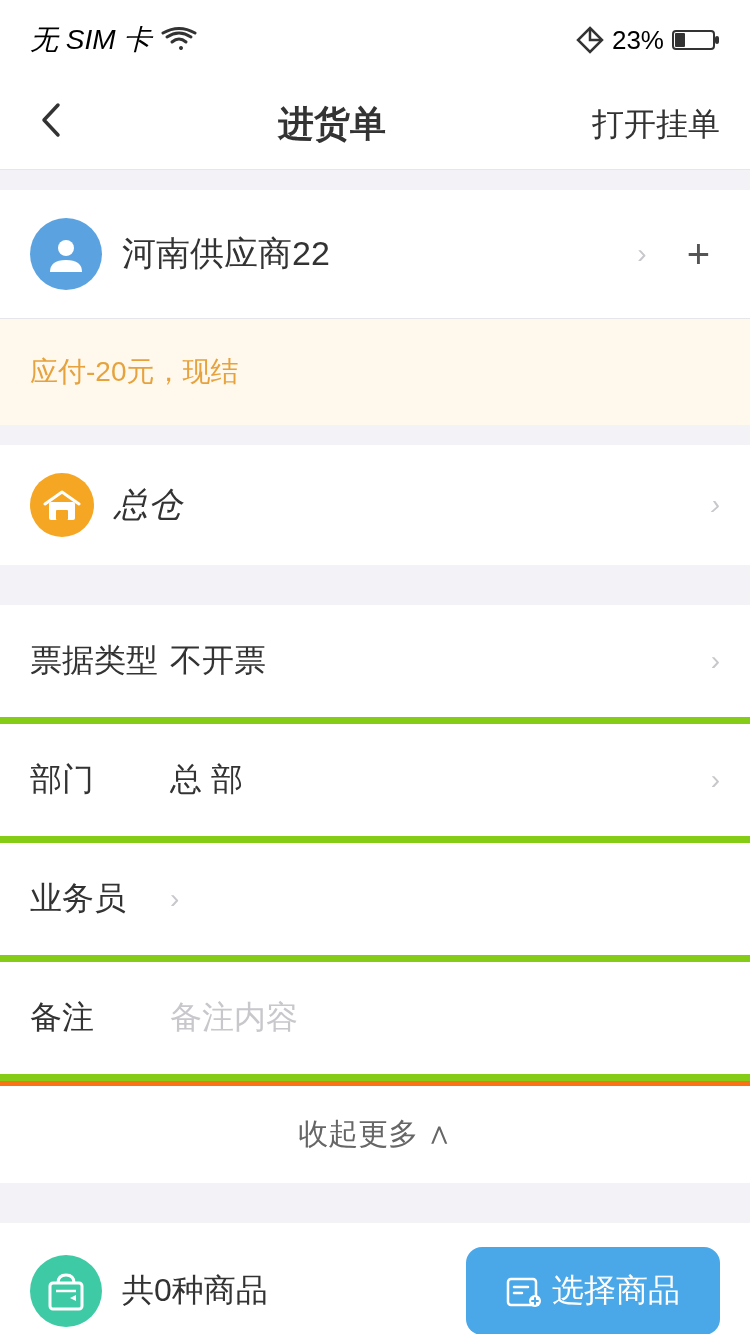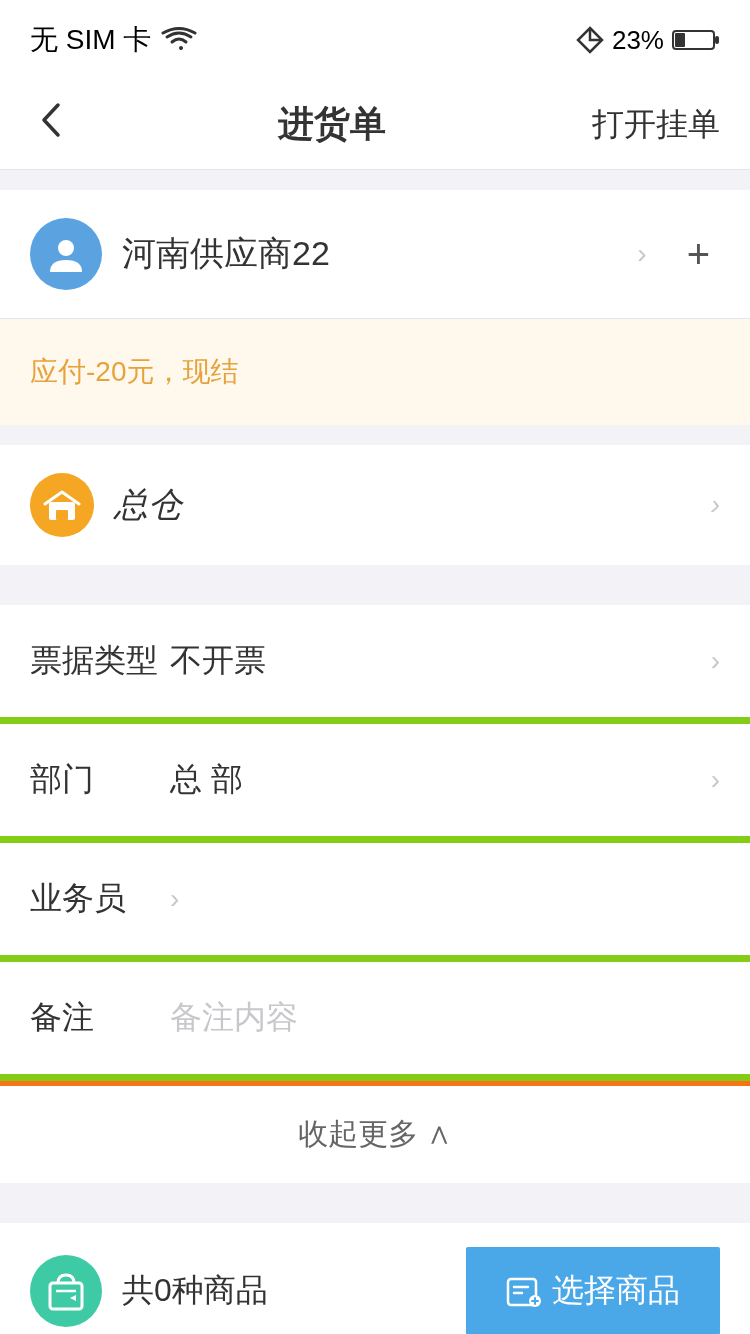--- a/index.html
+++ b/index.html
@@ -17,21 +17,21 @@
       width: 750px;
       height: 80px;
       background: #fff;
       display: flex;
       align-items: center;
       justify-content: space-between;
       padding: 0 30px;
       font-size: 28px;
       font-weight: 500;
     }
-    .status-left { display: flex; align-items: center; gap: 10px; }
+    .status-left { display: flex; align-items: center; gap: 10px; font-style: italic; }
     .status-center { font-size: 30px; font-weight: 600; }
     .status-right { display: flex; align-items: center; gap: 8px; font-size: 26px; }
 
     
     .nav-bar {
       width: 750px;
       height: 90px;
       background: #fff;
       display: flex;
       align-items: center;
@@ -206,21 +206,21 @@
     .product-count {
       flex: 1;
       font-size: 32px;
       color: #333;
     }
     .select-product-btn {
       background: #4aa8e8;
       color: #fff;
       font-size: 32px;
       padding: 22px 40px;
-      border-radius: 2px;
+      border-radius: 16px;
       display: flex;
       align-items: center;
       gap: 10px;
       cursor: pointer;
       white-space: nowrap;
     }
 
     
     .page-fill {
       background: #f2f2f7;

